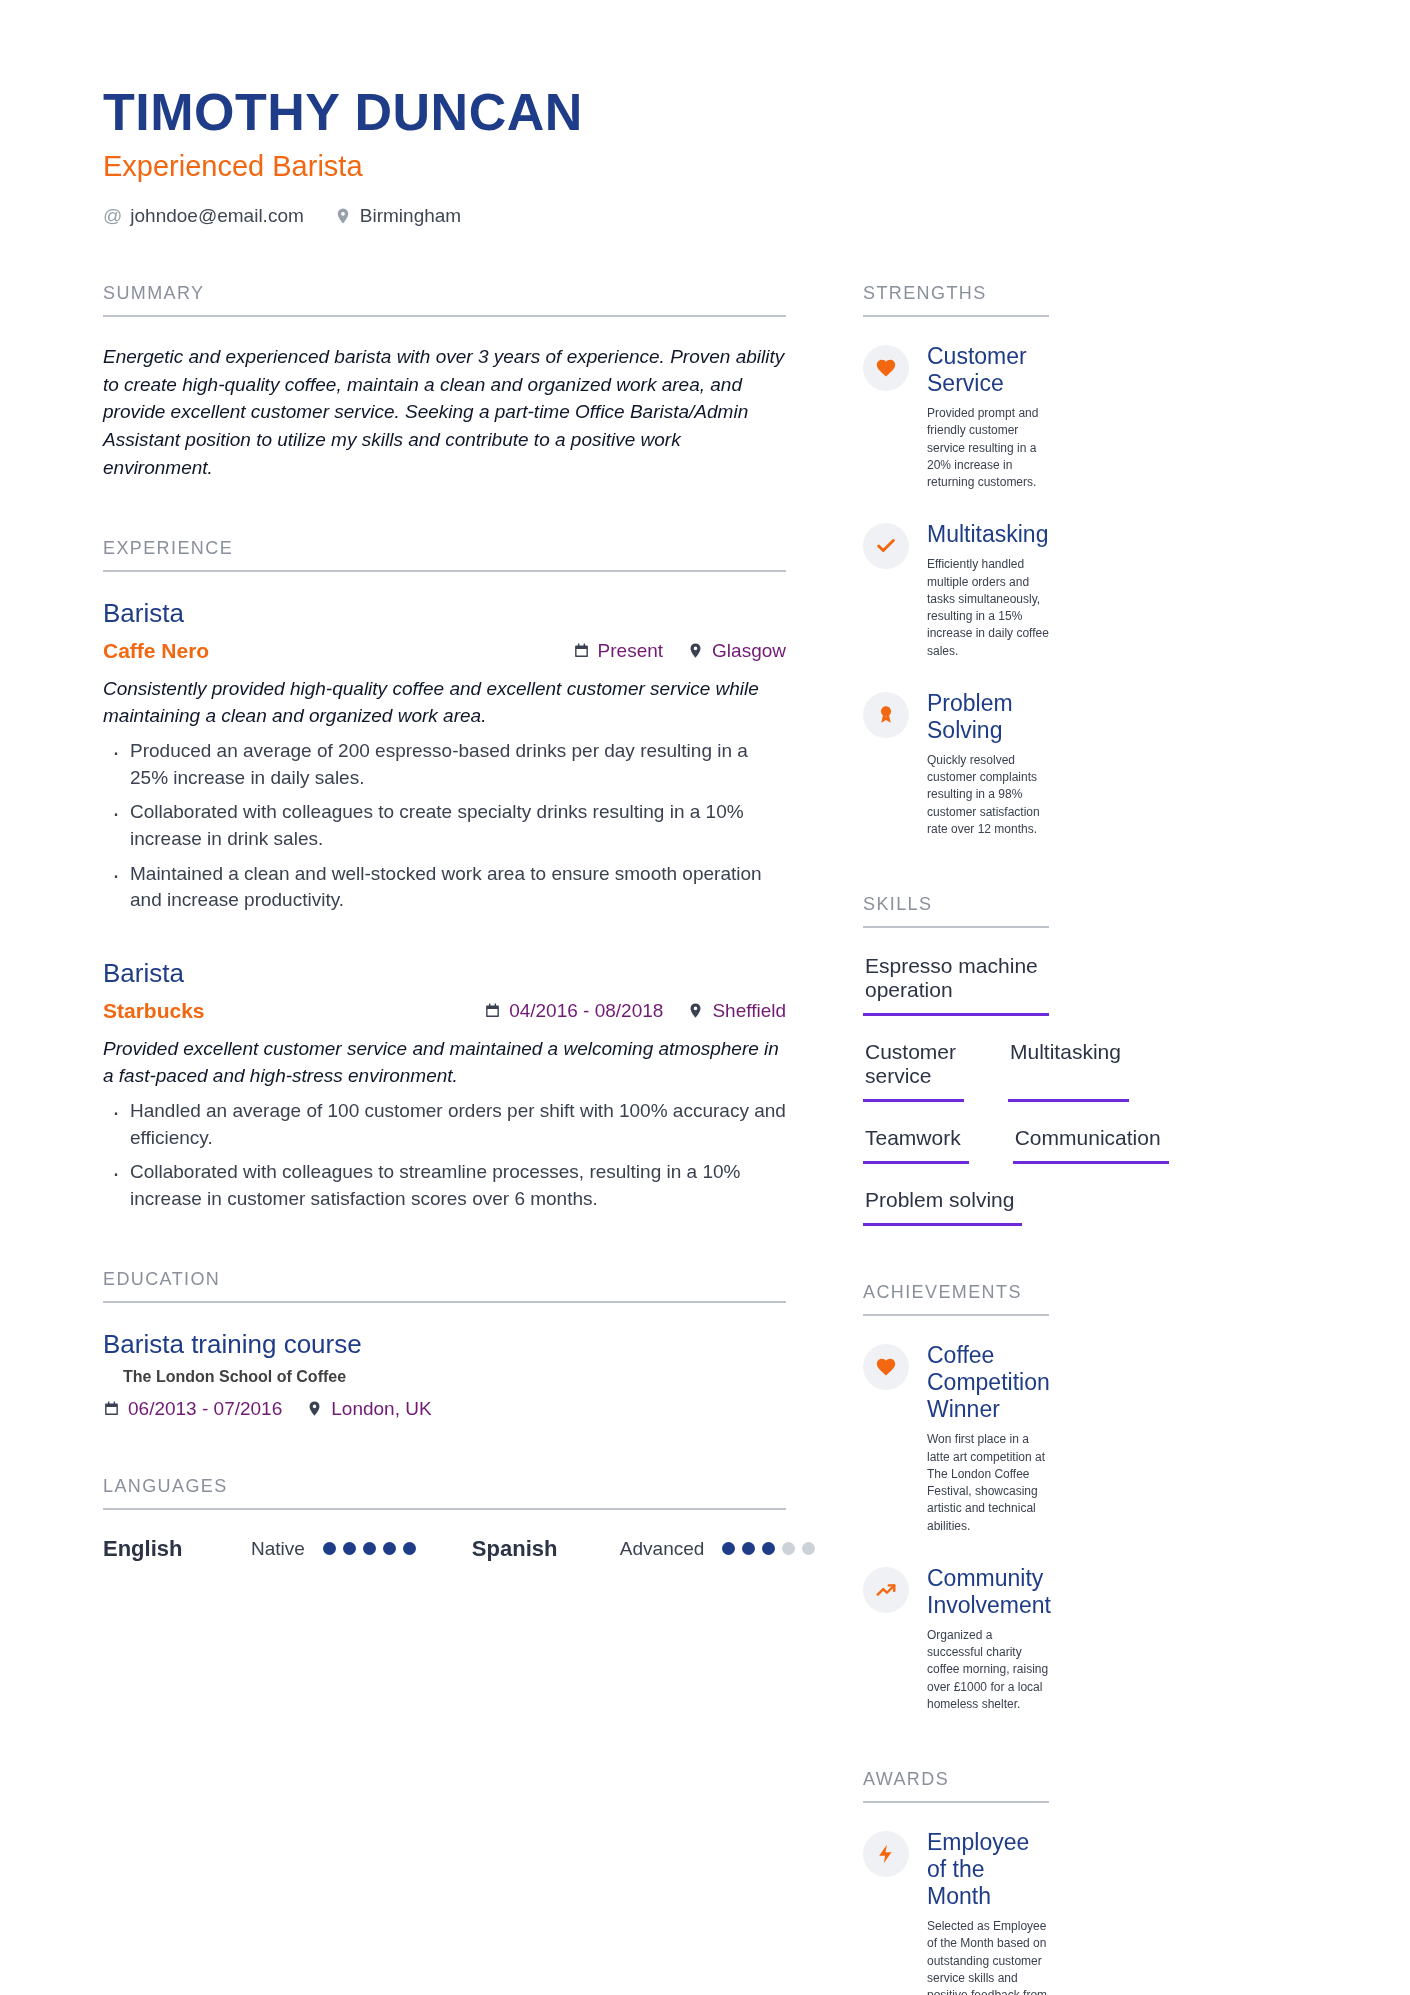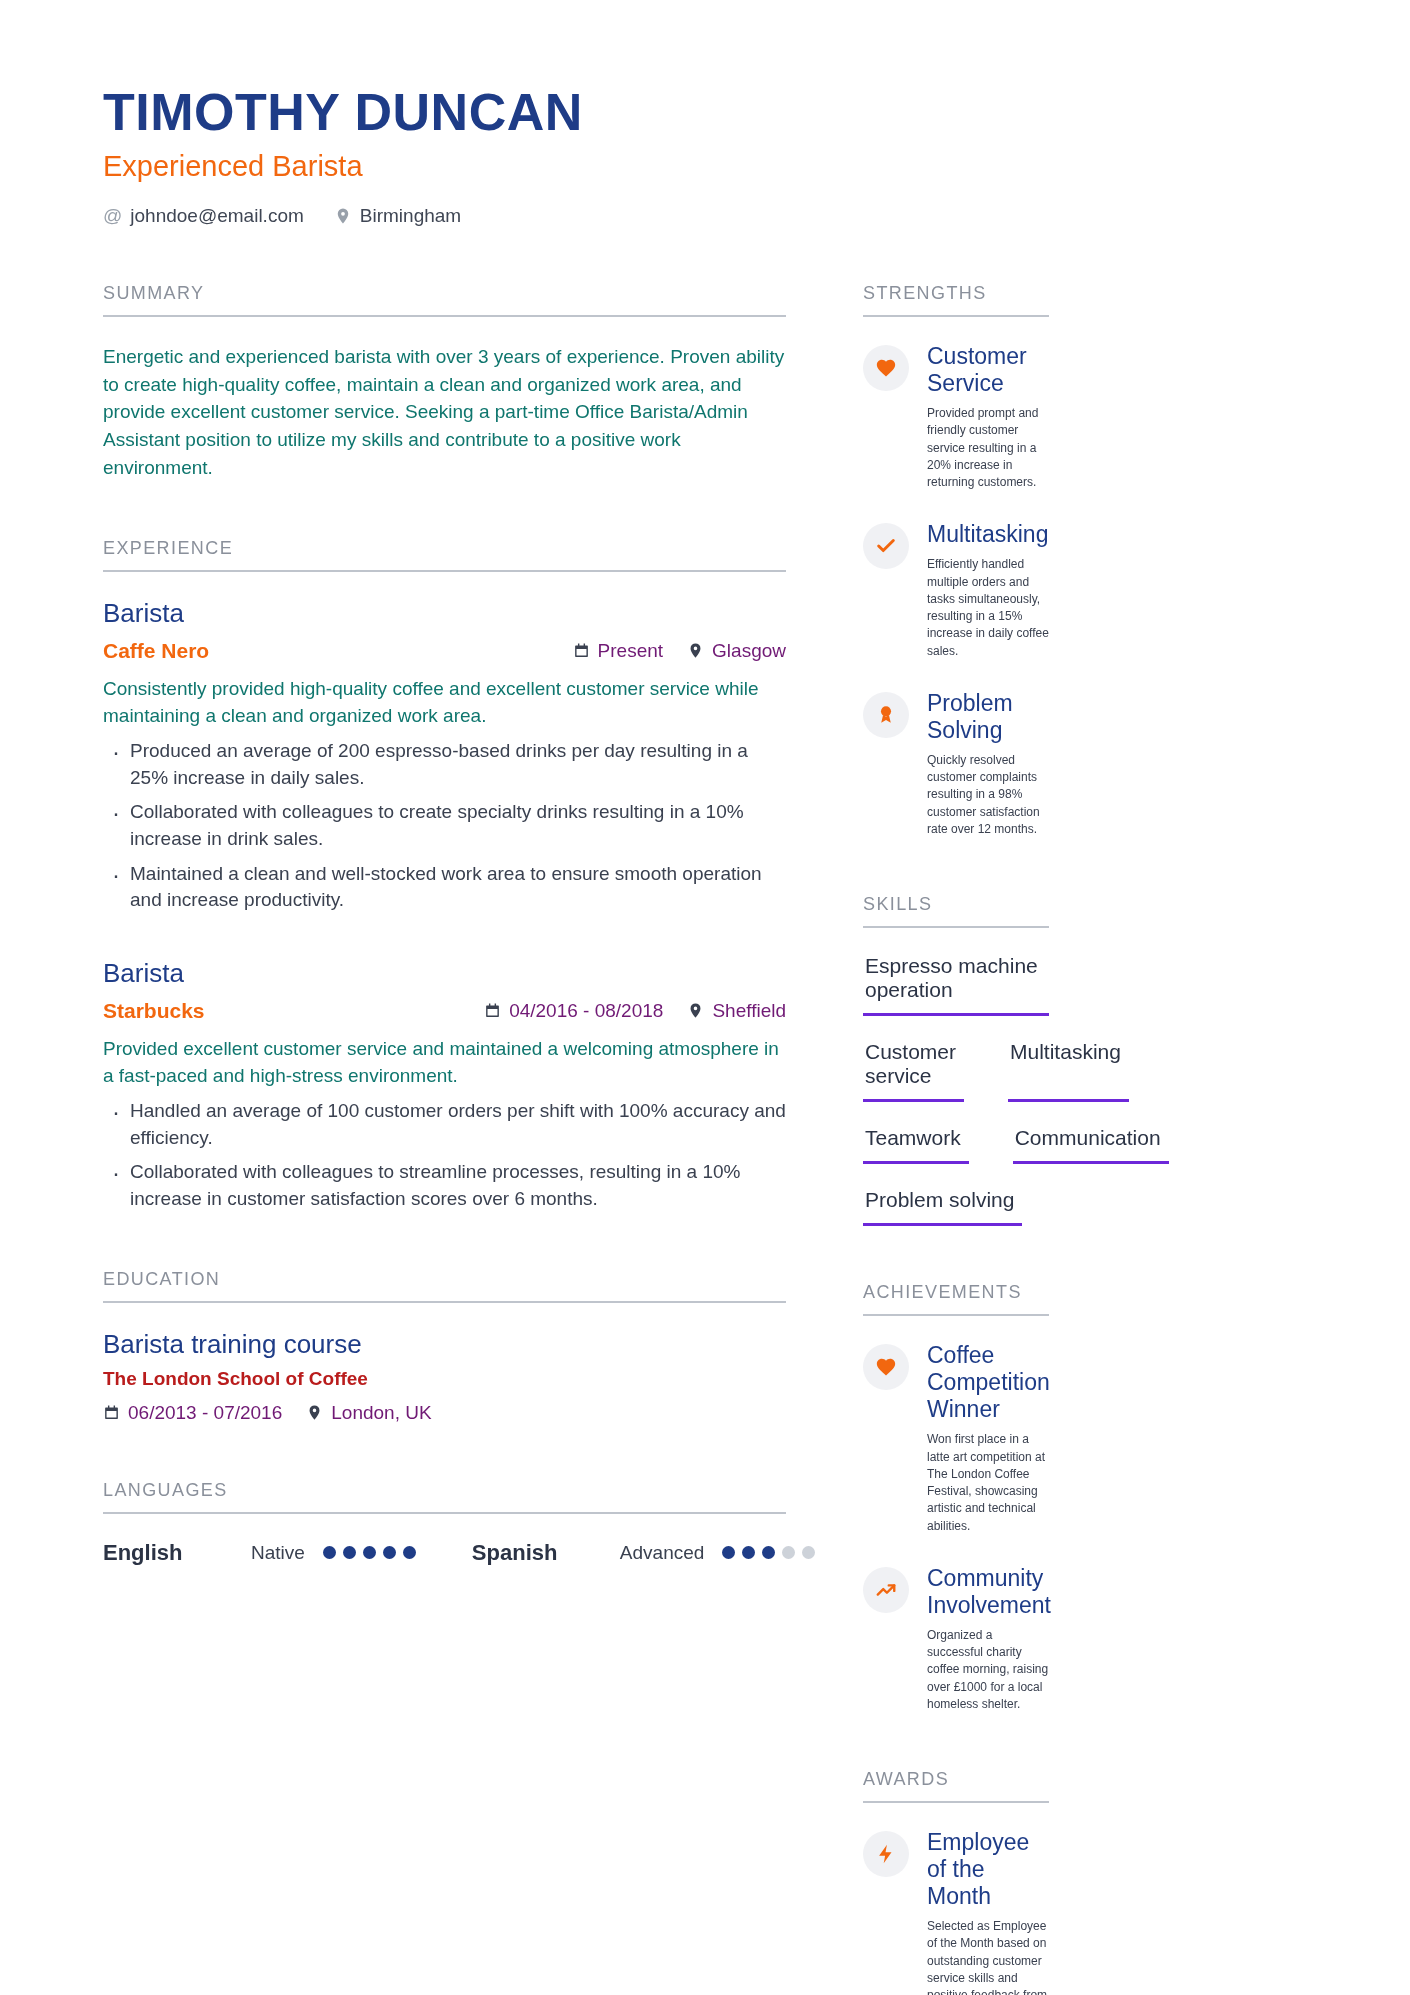--- a/index.html
+++ b/index.html
@@ -49,38 +49,38 @@
   .sec-heading {
     margin: 0 0 26px 0;
     font-size: 18px;
     font-weight: 400;
     color: #8a909b;
     letter-spacing: 1.4px;
     border-bottom: 2px solid #bfc4cc;
     padding-bottom: 11px;
   }
 
-  .body-text { margin: 0; font-size: 19px; line-height: 1.46; color: #0f766e; }
+  .body-text { margin: 0; font-size: 19px; line-height: 1.46; color: #0f172a; font-style: italic; }
 
   
   .job { margin-bottom: 44px; }
   .job:last-child { margin-bottom: 0; }
   .job-title { margin: 0 0 10px 0; font-size: 26px; font-weight: 500; color: #1e3c87; }
   .job-subrow { display: flex; justify-content: space-between; align-items: center; margin-bottom: 12px; }
   .company { font-size: 21px; font-weight: 700; color: #f2670f; }
   .meta { display: flex; gap: 24px; font-size: 19px; color: #701a75; }
   .meta-item { display: flex; align-items: center; gap: 8px; }
   .meta-item svg { width: 17px; height: 17px; fill: #3a4150; }
   .bullets { list-style: none; margin: 8px 0 0 0; padding: 0; }
   .bullets li { position: relative; padding-left: 27px; margin-bottom: 8px; font-size: 19px; line-height: 1.4; }
   .bullets li::before { content: "·"; position: absolute; left: 9px; top: -3px; font-size: 24px; color: #3a4150; }
 
   
   .edu-degree { margin: 0 0 8px 0; font-size: 26px; font-weight: 500; color: #1e3c87; }
-  .edu-school { font-size: 19px; font-weight: 700; color: #b91c1c; margin-bottom: 12px; }
+  .edu-school { font-size: 16px; font-weight: 700; color: #404040; margin-bottom: 12px; margin-left: 20px; }
 
   
   .lang-row { display: flex; align-items: flex-start; }
   .lang { display: flex; align-items: center; }
   .lang + .lang { margin-left: 56px; }
   .lang-name { font-size: 22px; font-weight: 600; color: #2b3345; min-width: 148px; }
   .lang-prof { font-size: 19px; color: #3a4150; margin-right: 18px; }
   .dots { display: flex; gap: 7px; align-items: center; }
   .dot { width: 13px; height: 13px; border-radius: 50%; background: #cdd2d9; display: inline-block; }
   .dot.filled { background: #1e3c87; }

